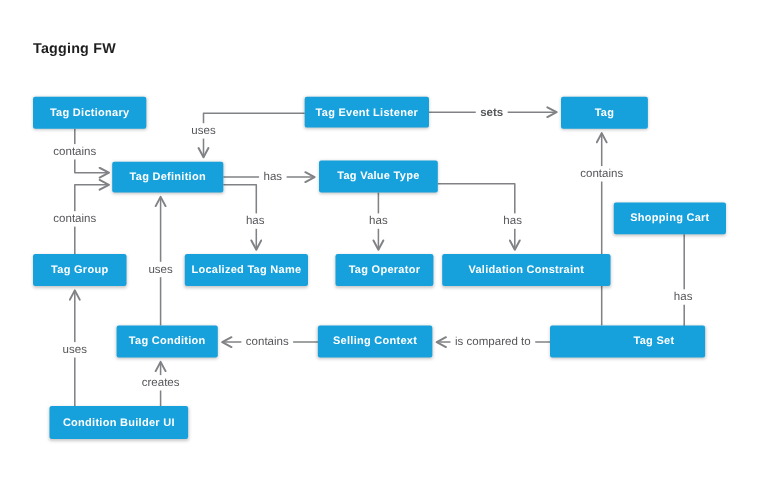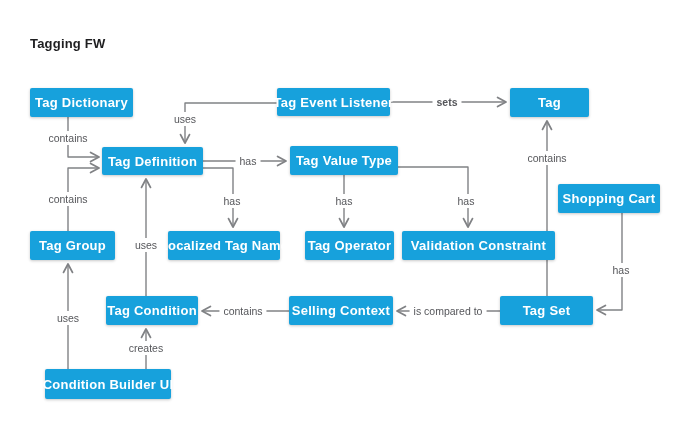--- a/index.html
+++ b/index.html
@@ -40,21 +40,21 @@
     stroke-linejoin: round;
     stroke-linecap: butt;
   }
   .node {
     position: absolute;
     background: var(--node-fill);
     color: var(--node-text);
     display: flex;
     align-items: center;
     justify-content: center;
-    font-size: 13px;
+    font-size: 10px;
     font-weight: bold;
     letter-spacing: 0.25px;
     white-space: nowrap;
     border-radius: 2px;
     box-shadow: 0 1px 3px rgba(0,0,0,0.22);
   }
   .edge-label {
     position: absolute;
     transform: translate(-50%, -50%);
     background: var(--bg-color);
@@ -125,21 +125,21 @@
       </div>
       <div class="node" style="left: 402px; top: 231px; width: 153px; height: 29px;">
         <span>Validation Constraint</span>
       </div>
       <div class="node" style="left: 106px; top: 296px; width: 92px; height: 29px;">
         <span>Tag Condition</span>
       </div>
       <div class="node" style="left: 289px; top: 296px; width: 104px; height: 29px;">
         <span>Selling Context</span>
       </div>
-      <div class="node" style="left: 500px; top: 296px; width: 93px; height: 29px;">
+      <div class="node" style="left: 500px; top: 296px; width: 93px; height: 29px; padding-left: 48px;">
         <span>Tag Set</span>
       </div>
       <div class="node" style="left: 45px; top: 369px; width: 126px; height: 30px;">
         <span>Condition Builder UI</span>
       </div>
     </div>
   <div>
       <div class="edge-label" style="left: 68px; top: 138px;">contains</div>
       <div class="edge-label" style="left: 68px; top: 199px;">contains</div>
       <div class="edge-label" style="left: 185px; top: 119px;">uses</div>

